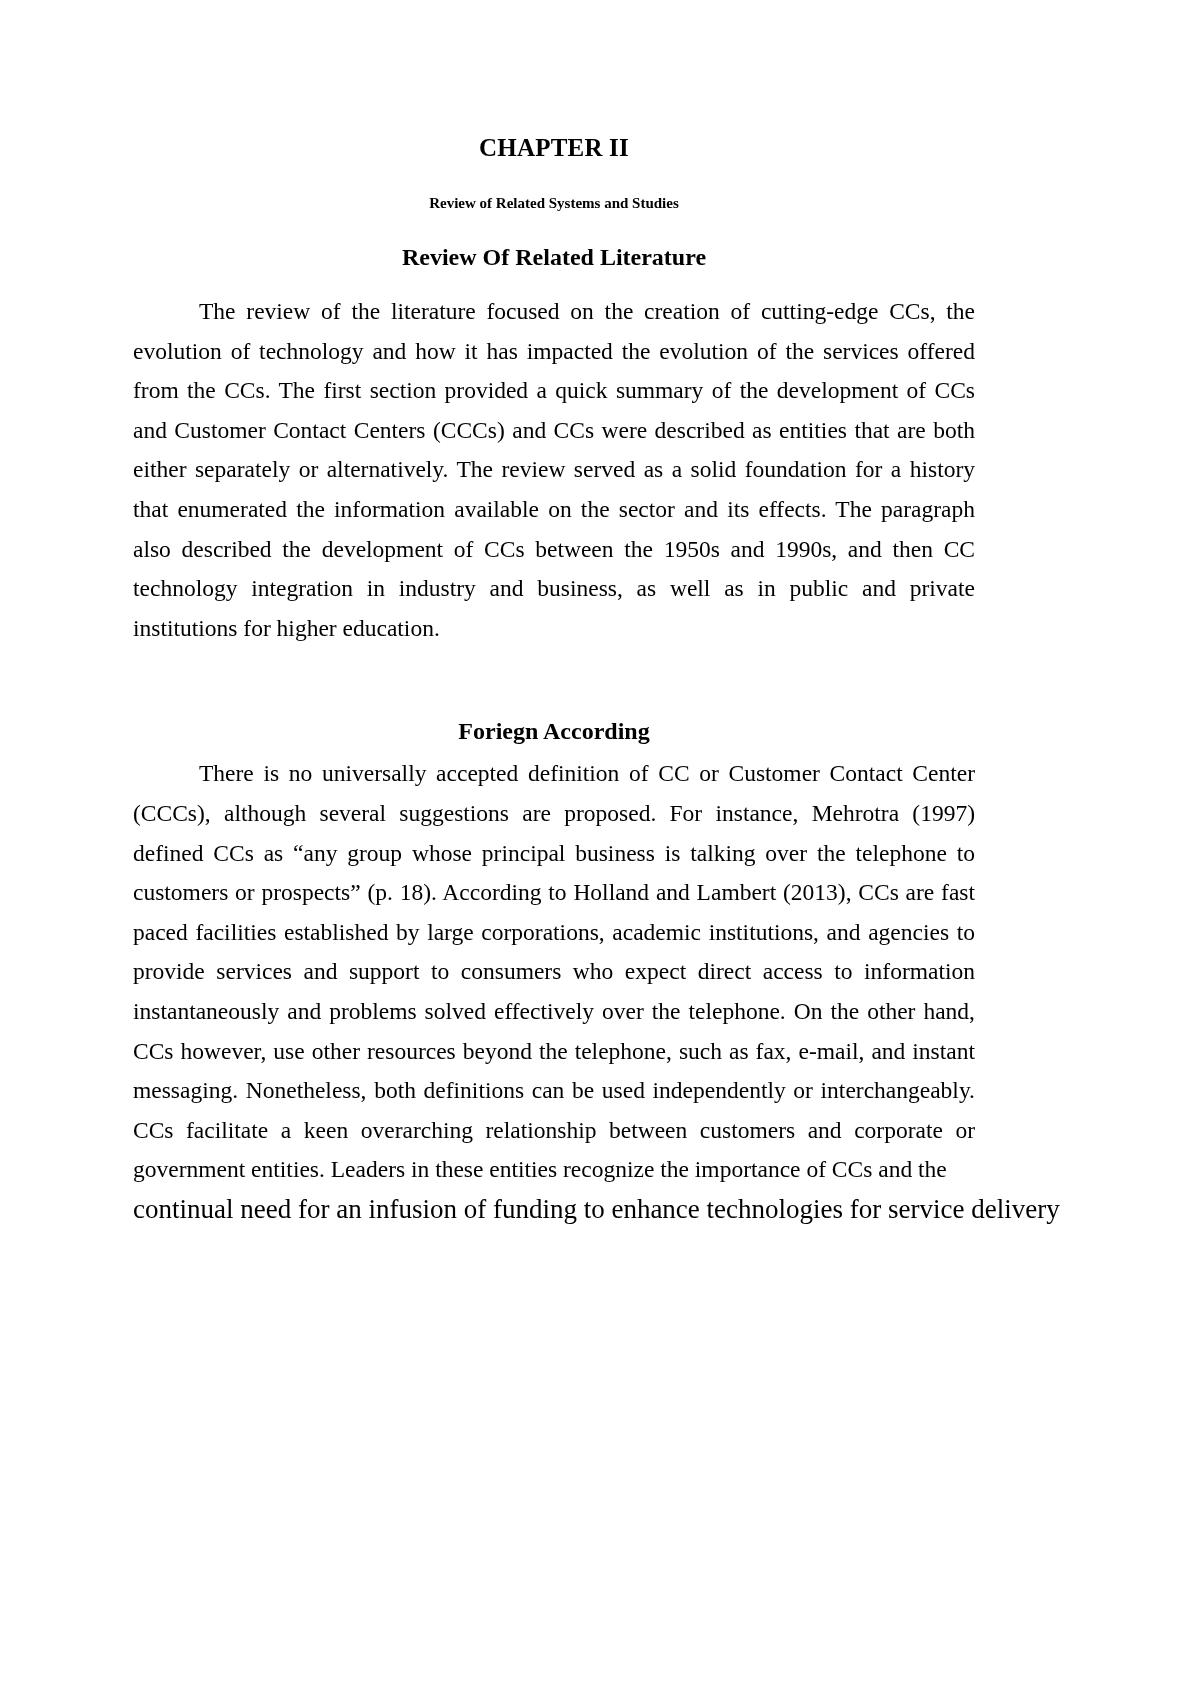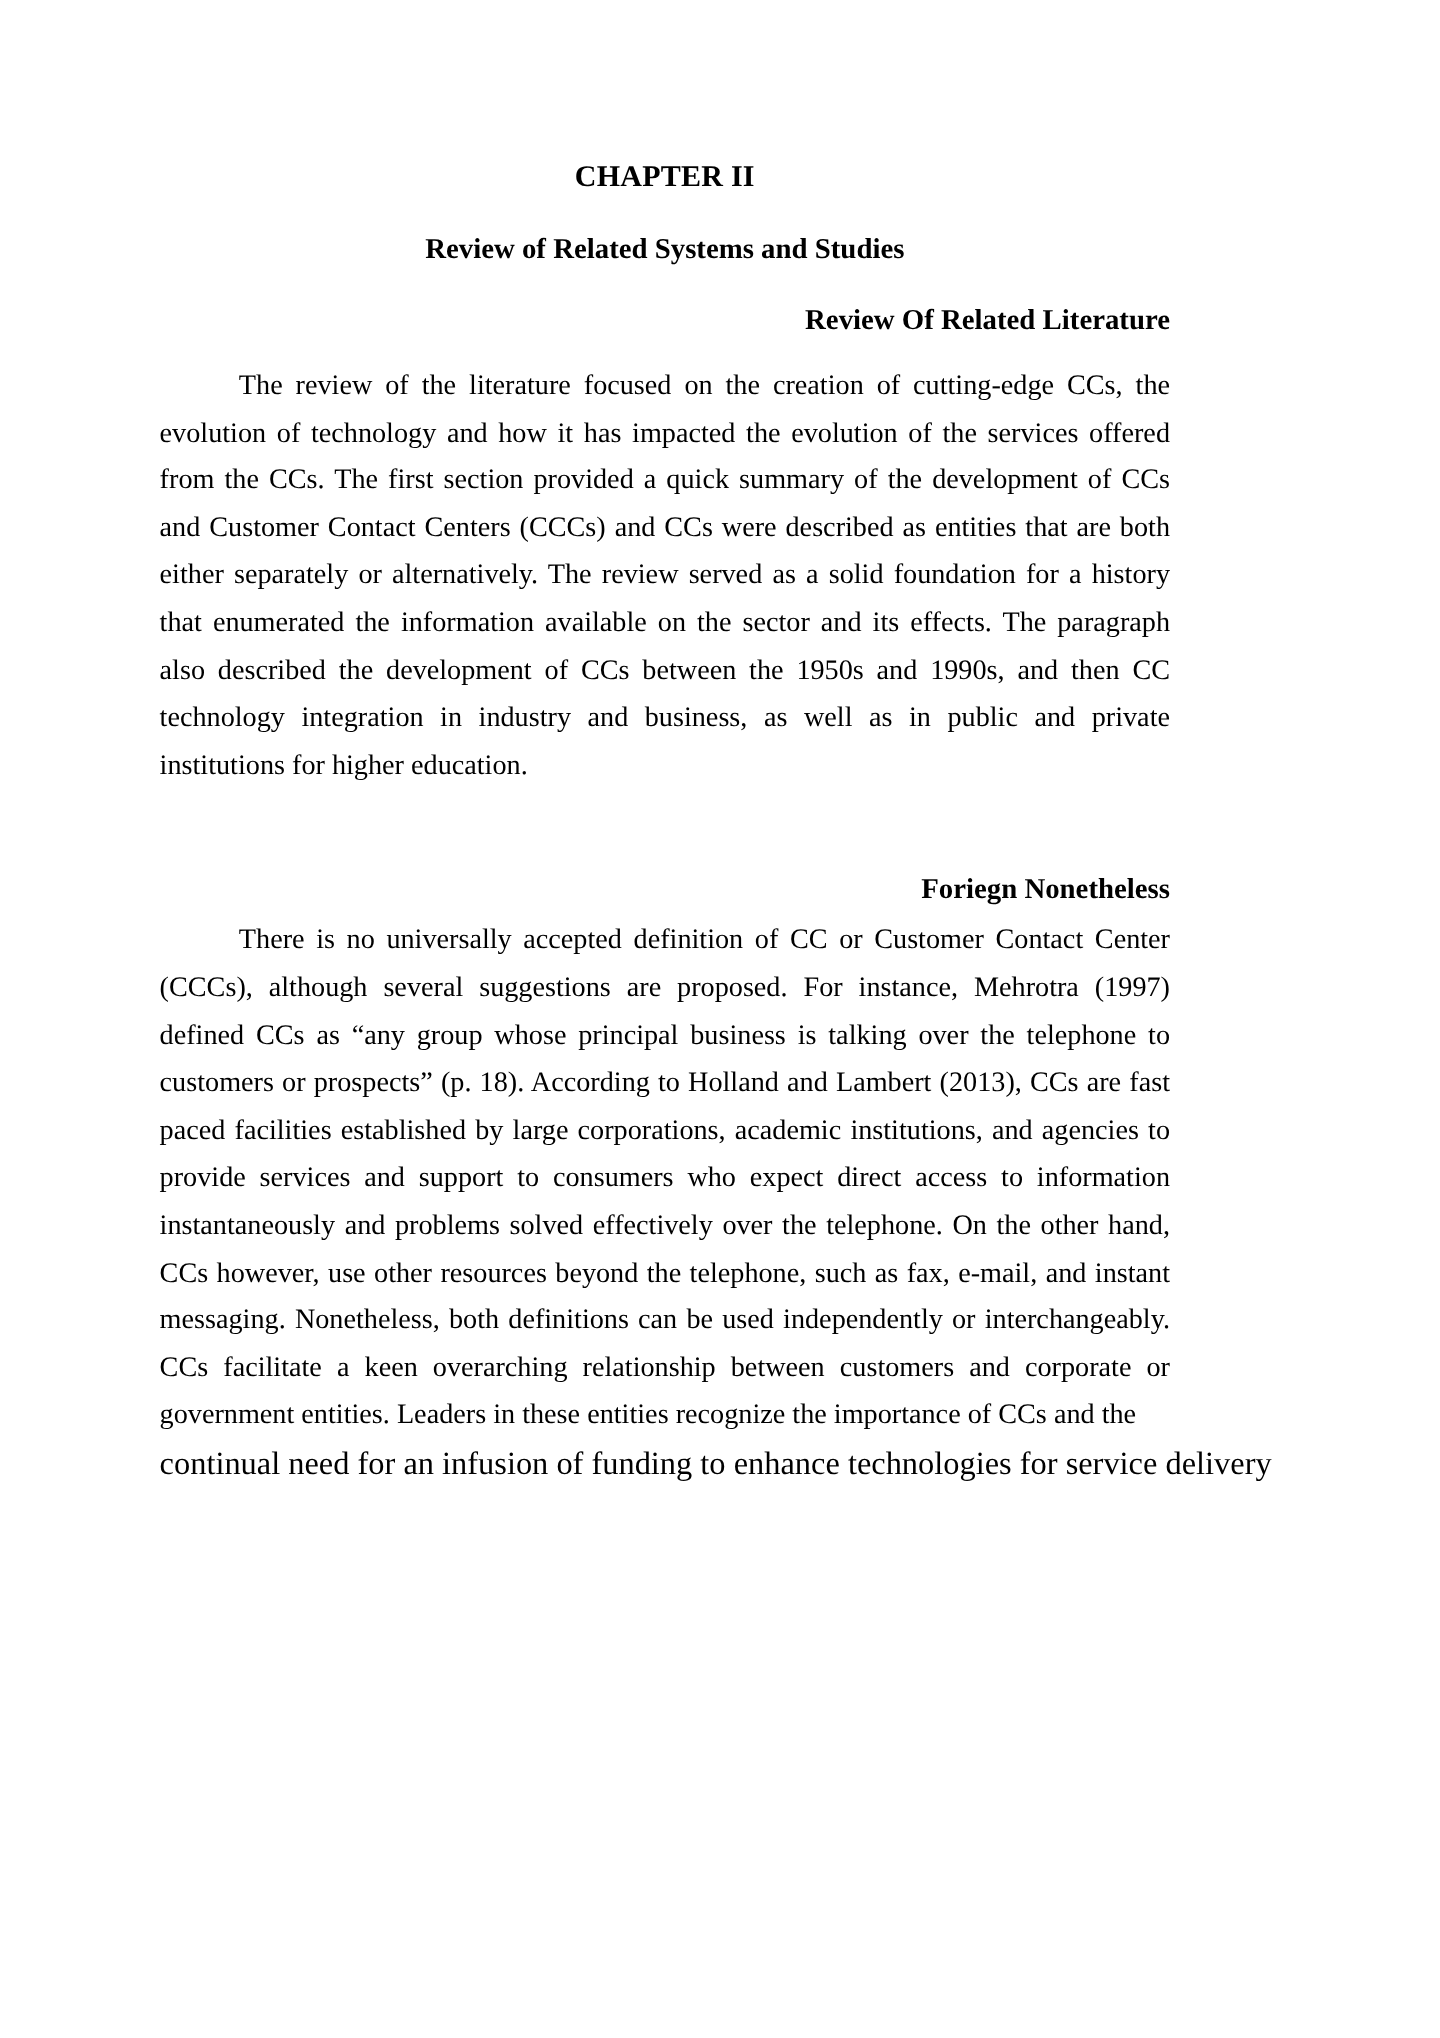--- a/index.html
+++ b/index.html
@@ -38,29 +38,29 @@
     padding: 0;
   }
 
   .chapter-title.first {
     margin-top: 134px;
   }
 
   .chapter-subtitle {
     text-align: center;
     font-weight: bold;
-    font-size: 24px;
+    font-size: 15px;
     margin: 0;
     padding: 0;
     margin-top: 33px;
   }
 
   
   .section-heading {
-    text-align: right;
+    text-align: center;
     font-weight: bold;
     font-size: 24px;
     margin: 0;
     padding: 0;
   }
 
   .section-heading.rrl {
     margin-top: 32px;
   }
 
@@ -115,21 +115,21 @@
   <div class="content">
 
     <h1 class="chapter-title first">CHAPTER II</h1>
 
     <h2 class="chapter-subtitle">Review of Related Systems and Studies</h2>
 
     <h3 class="section-heading rrl">Review Of Related Literature</h3>
 
     <p class="body-paragraph para-1">The review of the literature focused on the creation of cutting-edge CCs, the evolution of technology and how it has impacted the evolution of the services offered from the CCs. The first section provided a quick summary of the development of CCs and Customer Contact Centers (CCCs) and CCs were described as entities that are both either separately or alternatively. The review served as a solid foundation for a history that enumerated the information available on the sector and its effects. The paragraph also described the development of CCs between the 1950s and 1990s, and then CC technology integration in industry and business, as well as in public and private institutions for higher education.</p>
 
-    <h3 class="section-heading foreign-lit">Foriegn Nonetheless</h3>
+    <h3 class="section-heading foreign-lit">Foriegn According</h3>
 
 
     <p class="body-paragraph para-2">There is no universally accepted definition of CC or Customer Contact Center (CCCs), although several suggestions are proposed. For instance, Mehrotra (1997) defined CCs as “any group whose principal business is talking over the telephone to customers or prospects” (p. 18). According to Holland and Lambert (2013), CCs are fast paced facilities established by large corporations, academic institutions, and agencies to provide services and support to consumers who expect direct access to information instantaneously and problems solved effectively over the telephone. On the other hand, CCs however, use other resources beyond the telephone, such as fax, e-mail, and instant messaging. Nonetheless, both definitions can be used independently or interchangeably. CCs facilitate a keen overarching relationship between customers and corporate or government entities. Leaders in these entities recognize the importance of CCs and the</p>
 
     <div class="tail-lines">
       <span class="tail-line">continual need for an infusion of funding to enhance technologies for service delivery</span>
     </div>
 
   </div>
 </div>

